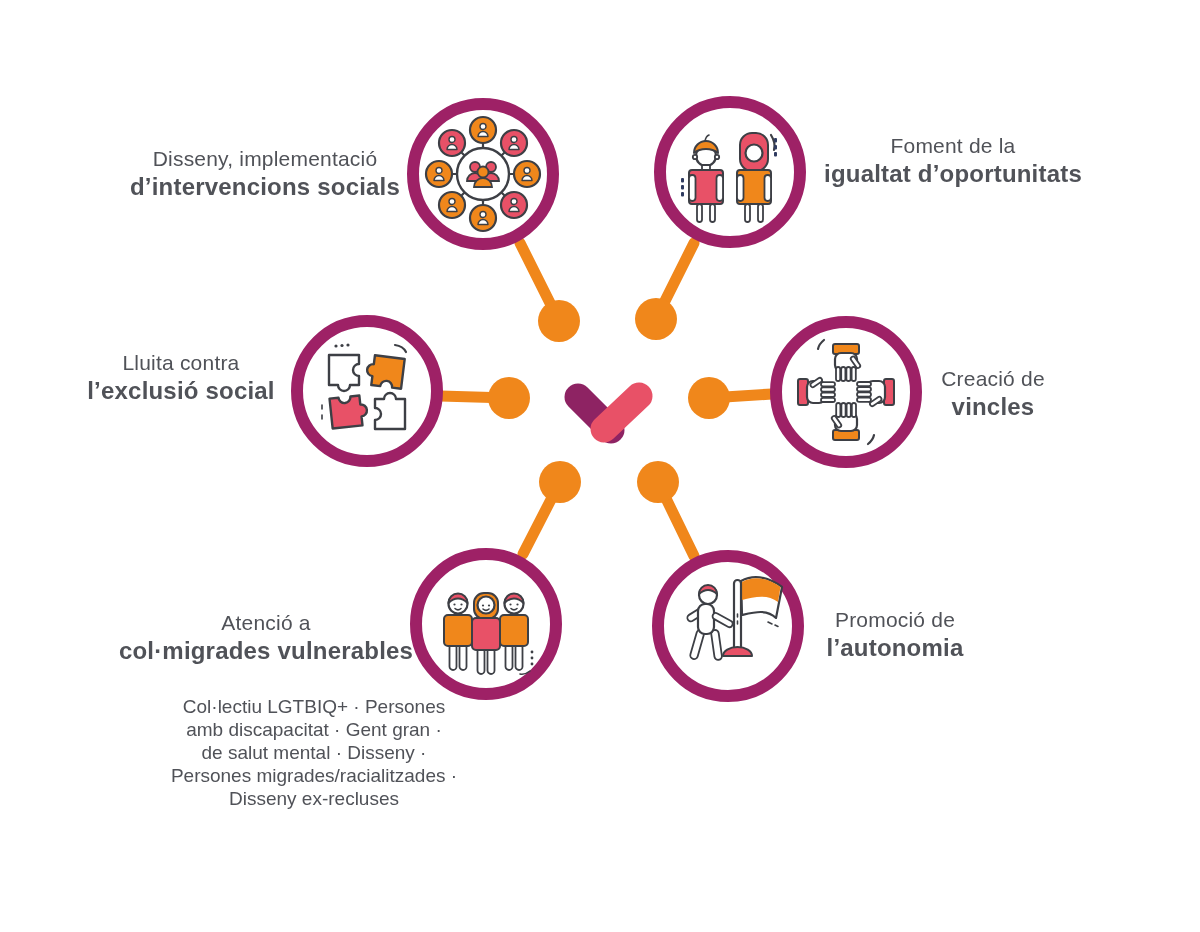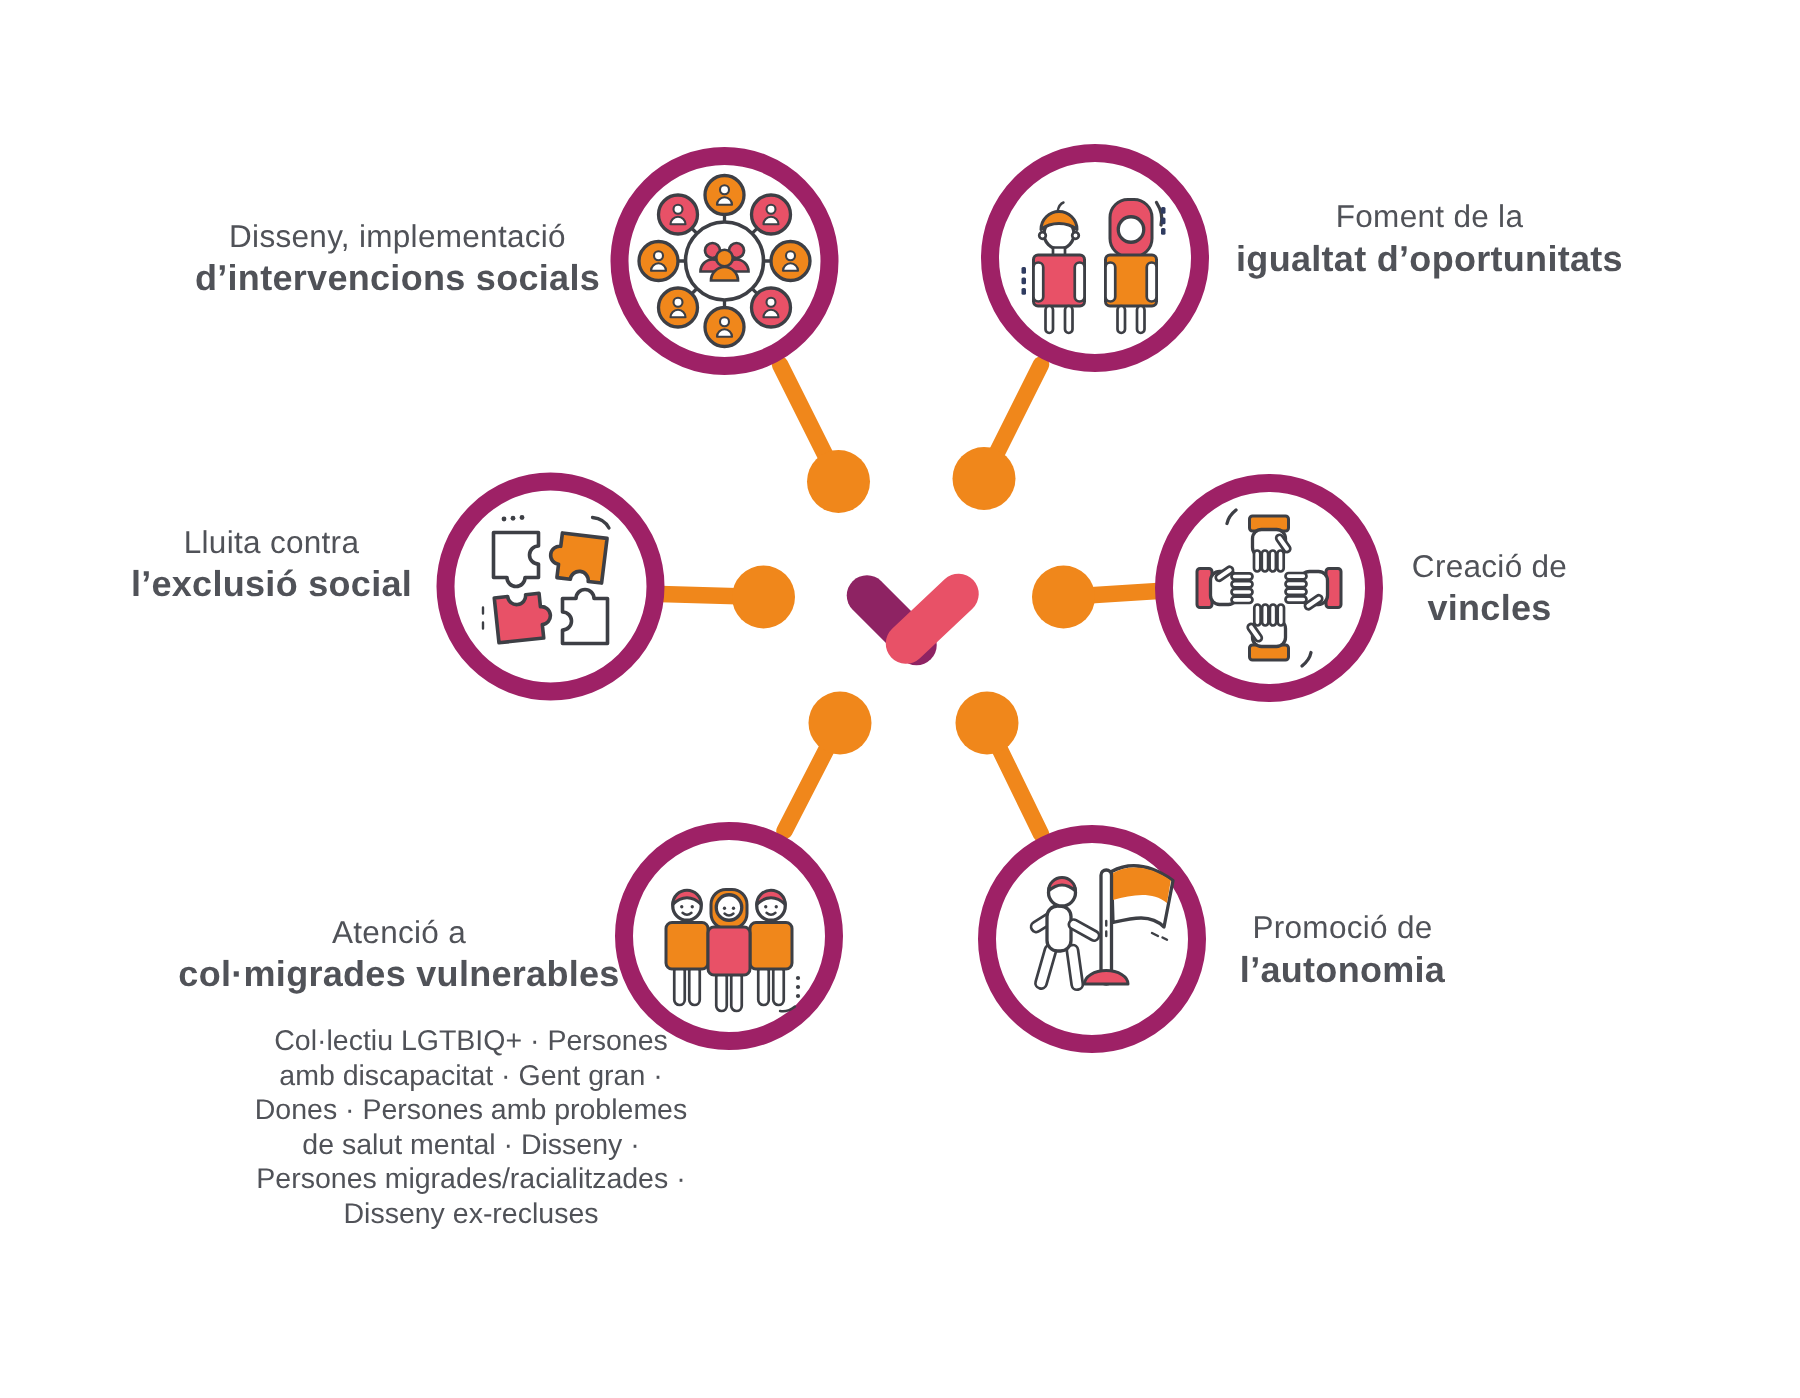--- a/index.html
+++ b/index.html
@@ -301,21 +301,20 @@
   </div>
 
   <div class="label" style="left:266px;top:637px">
     <div class="reg">Atenció a</div>
     <div class="bold">col·migrades vulnerables</div>
   </div>
 
   <div class="subtext" style="left:266px;top:752px">
     <div class="sub">Col·lectiu LGTBIQ+ · Persones</div>
     <div class="sub">amb discapacitat · Gent gran ·</div>
-    <div class="sub">Dones · Persones amb problemes</div>
     <div class="sub">de salut mental · Disseny ·</div>
     <div class="sub">Persones migrades/racialitzades ·</div>
     <div class="sub">Disseny ex-recluses</div>
   </div>
 
   <div class="label" style="left:895px;top:634px">
     <div class="reg">Promoció de</div>
     <div class="bold">l’autonomia</div>
   </div>
 

